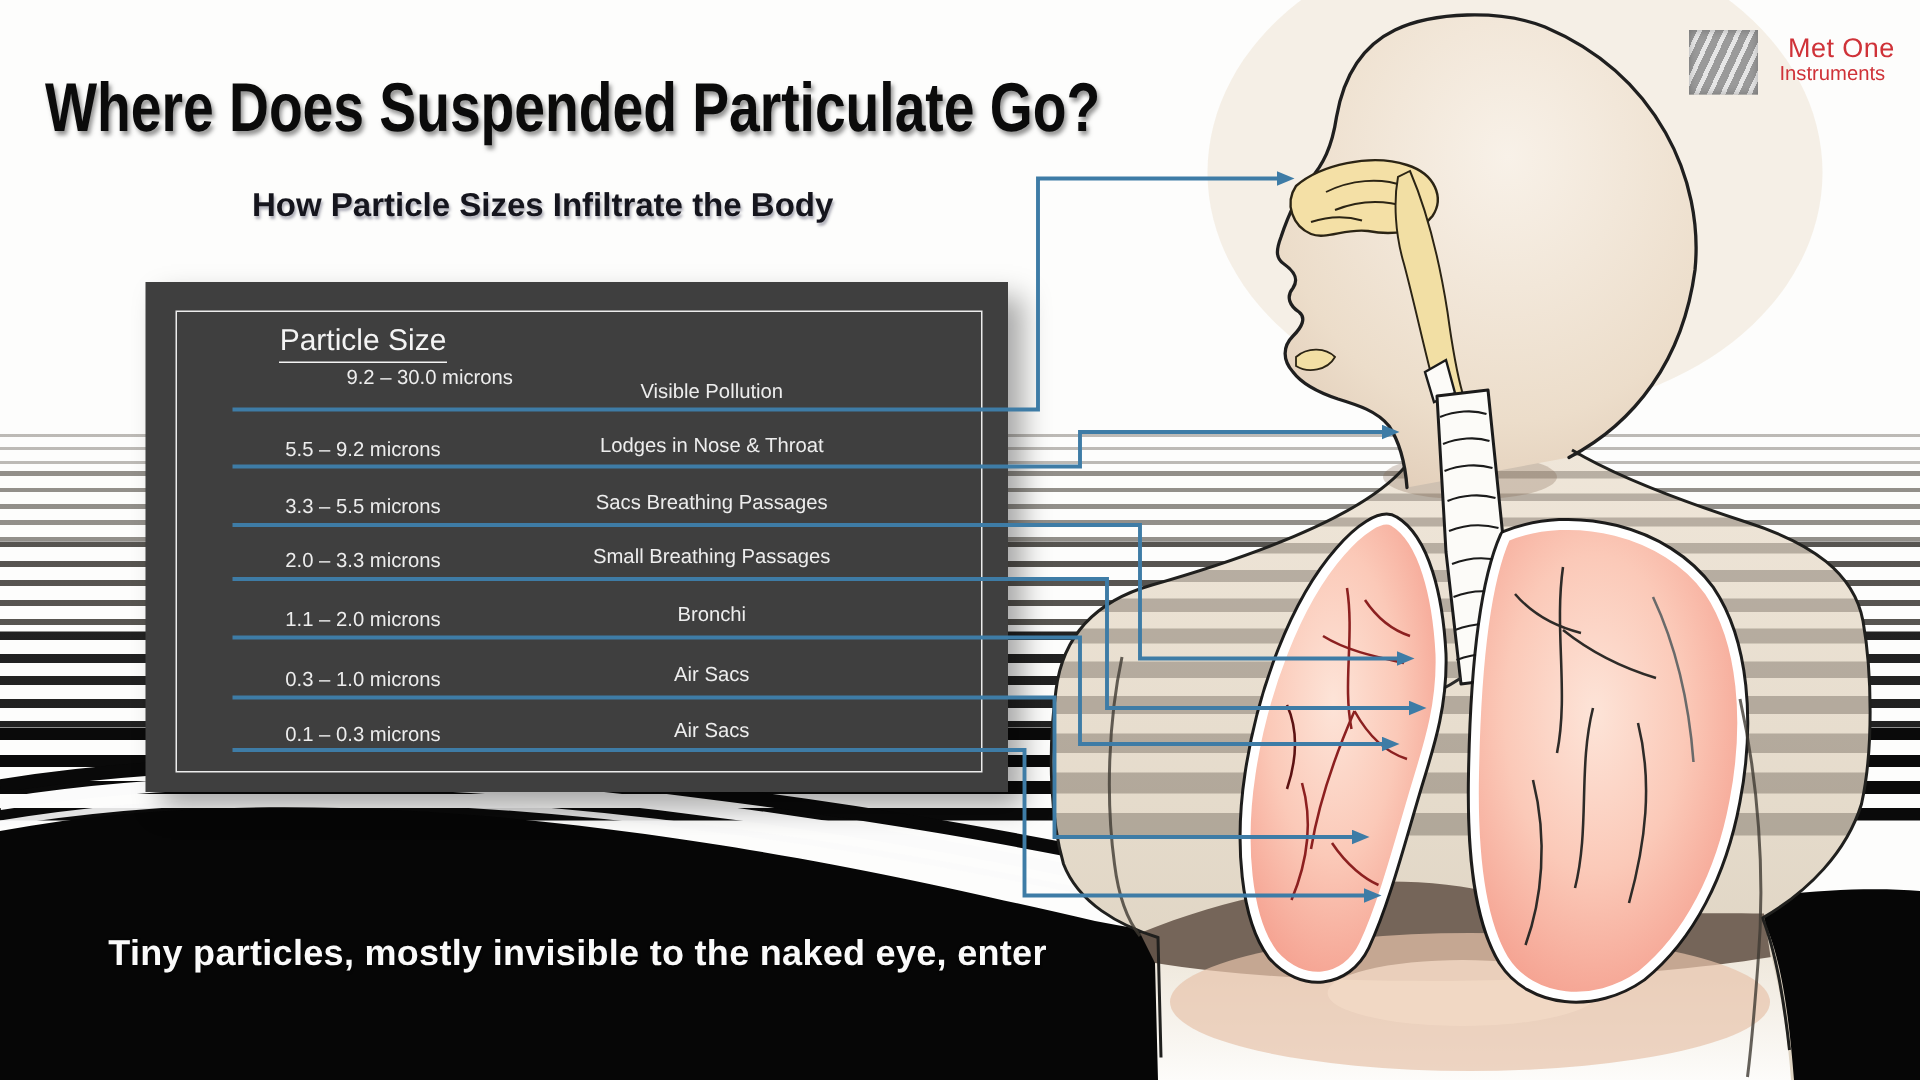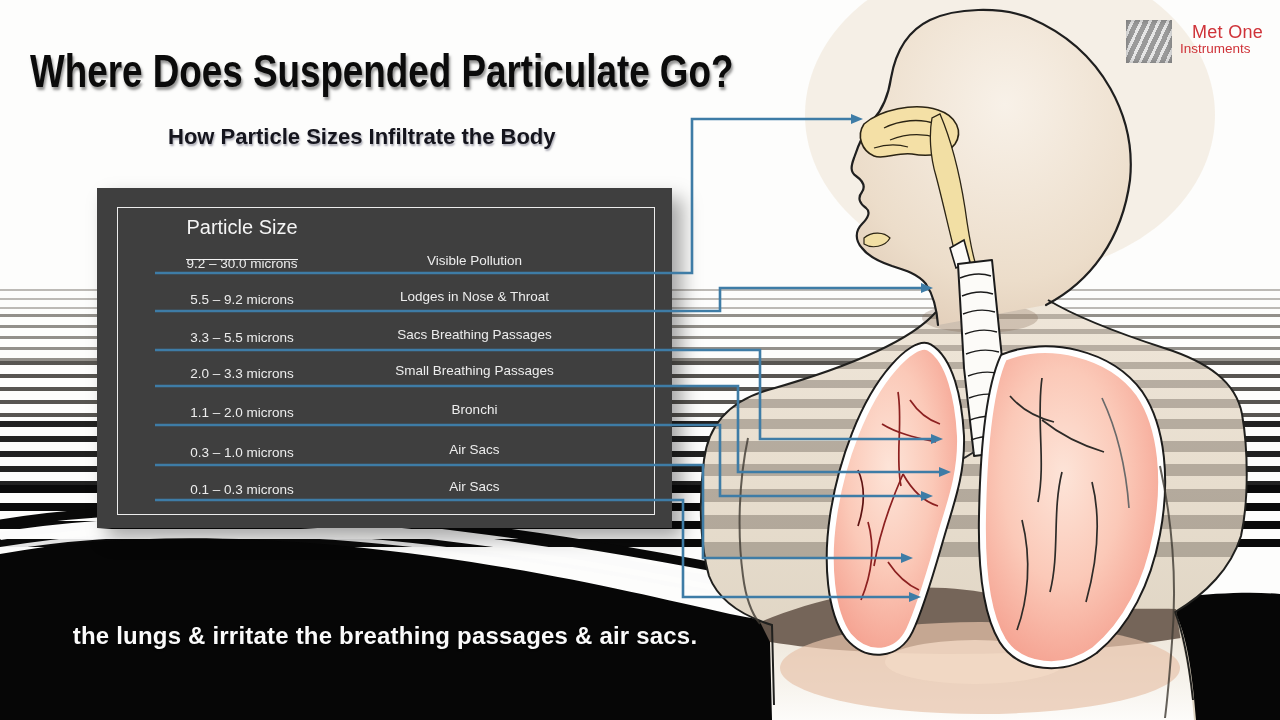--- a/index.html
+++ b/index.html
@@ -29,35 +29,35 @@
   }
   
   #logo{position:absolute;left:1126px;top:20px;display:flex;gap:8px;align-items:flex-start;}
   #logo-mark{
     width:46px;height:43px;flex:0 0 auto;
     background:repeating-linear-gradient(115deg,#9a9a9a 0 5px,#e6e6e6 5px 8px);
     box-shadow:inset 0 0 6px rgba(0,0,0,.25);
   }
   #logo-text{line-height:1.05;padding-top:3px;}
   .logo-l1{font-size:18px;color:#cf3238;font-weight:500;letter-spacing:.3px;margin-left:12px;}
-  .logo-l2{font-size:13.5px;color:#cf3238;}
+  .logo-l2{font-size:13.5px;color:#cf3238;text-align:center;}
   
   #panel{
     position:absolute;left:97px;top:188px;width:575px;height:340px;background:#3f3f3f;
     box-shadow:10px 10px 18px rgba(0,0,0,.35);
   }
   #panel-inner{position:absolute;left:20px;top:19px;width:536px;height:306px;border:1px solid #ececec;}
   .th{position:absolute;color:#f4f4f4;font-size:20px;font-weight:400;text-align:center;}
-  .th span{border-bottom:1px solid #f4f4f4;padding-bottom:21px;}
+  .th span{border-bottom:1px solid #f4f4f4;padding-bottom:3px;}
   .th-size{left:45px;top:28px;width:200px;}
   .th-effect{left:260px;top:29px;width:235px;}
   .cell{position:absolute;color:#ededed;font-size:13.5px;text-align:center;white-space:nowrap;}
   .c1{left:45px;width:200px;}
   .c2{left:260px;width:235px;}
-  .r0.c1{top:68px;}  .r0.c2{top:65px;}
+  .r0.c1{top:56px;text-align:right;}  .r0.c2{top:65px;}
   .r1.c1{top:104px;} .r1.c2{top:101px;}
   .r2.c1{top:142px;} .r2.c2{top:139px;}
   .r3.c1{top:178px;} .r3.c2{top:175px;}
   .r4.c1{top:217px;} .r4.c2{top:214px;}
   .r5.c1{top:257px;} .r5.c2{top:254px;}
   .r6.c1{top:294px;} .r6.c2{top:291px;}
   
   #footer{
     position:absolute;left:35px;top:622px;width:700px;text-align:center;
     font-size:24px;font-weight:700;color:#fafafa;line-height:28px;letter-spacing:.2px;
@@ -248,14 +248,14 @@
     <path d="M 155,311 L 720,311 L 720,288 L 923,288" marker-end="url(#arrow)"></path>
     <path d="M 155,350 L 760,350 L 760,439 L 933,439" marker-end="url(#arrow)"></path>
     <path d="M 155,386 L 738,386 L 738,472 L 941,472" marker-end="url(#arrow)"></path>
     <path d="M 155,425 L 720,425 L 720,496 L 923,496" marker-end="url(#arrow)"></path>
     <path d="M 155,465 L 703,465 L 703,558 L 903,558" marker-end="url(#arrow)"></path>
     <path d="M 155,500 L 683,500 L 683,597 L 911,597" marker-end="url(#arrow)"></path>
   </g>
 </svg>
 
 <div id="footer">
-  <div>the lungs &amp; irritate the breathing passages &amp; air sacs.</div>
+  <div>Tiny particles, mostly invisible to the naked eye, enter</div>
 </div>
 
 </body></html>

